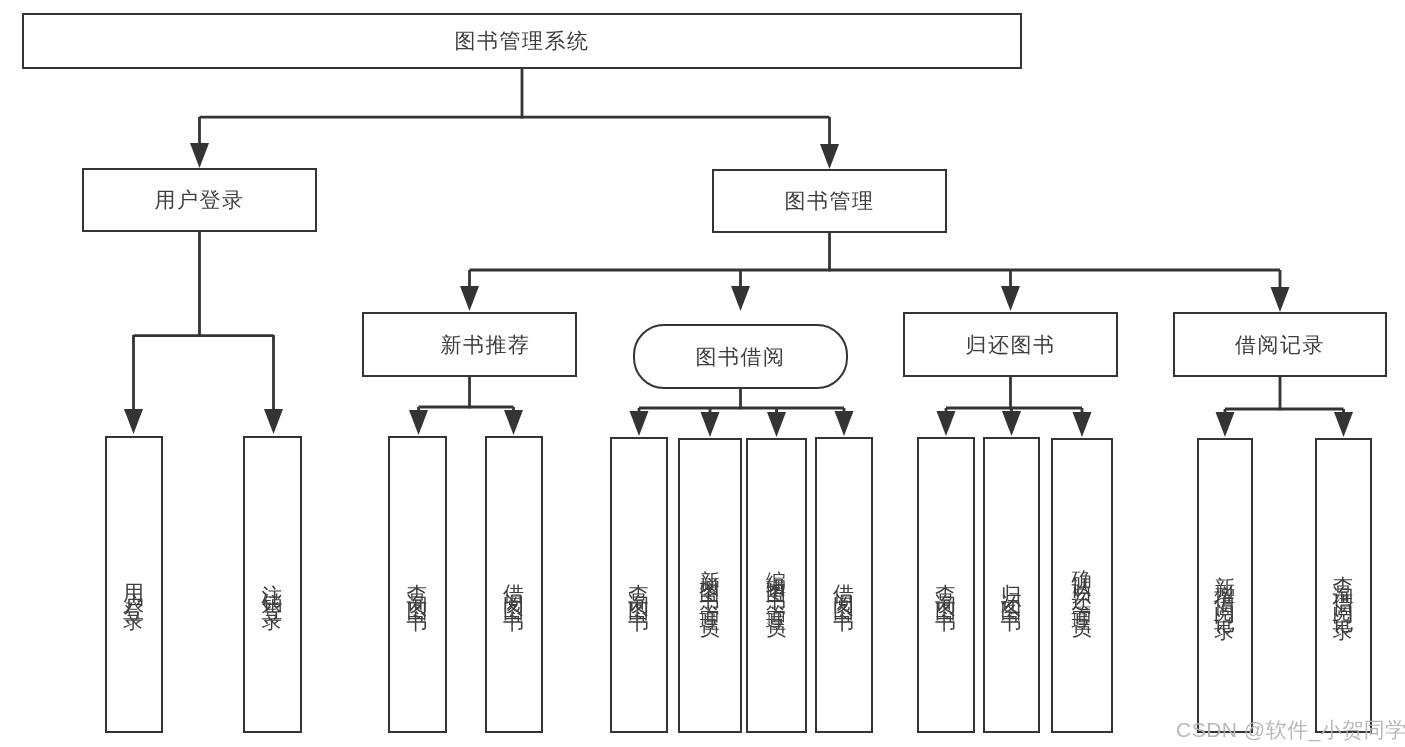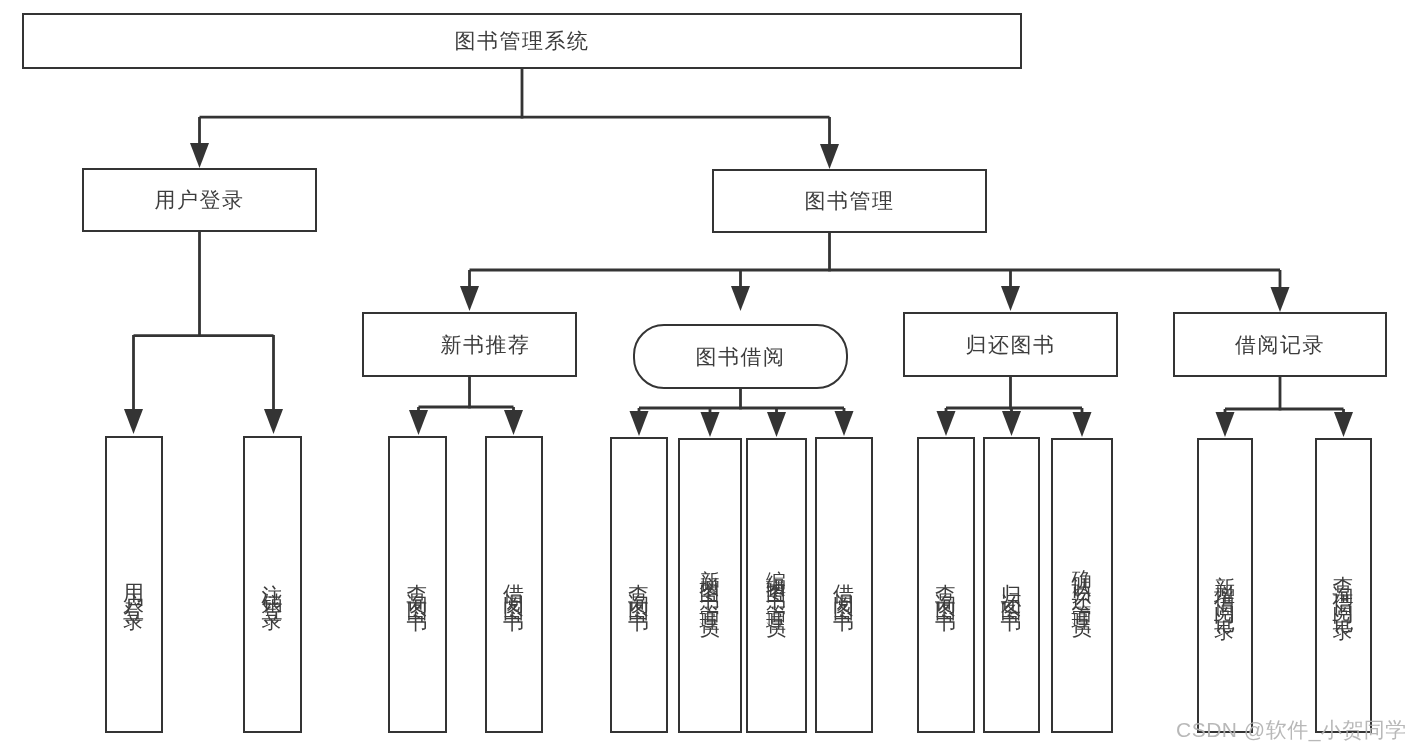--- a/index.html
+++ b/index.html
@@ -118,21 +118,21 @@
     </g>
   </svg>
 
   <div class="node" style="left:22px;top:13px;width:1000px;height:56px;text-align:right;">
     <span>图书管理系统</span>
   </div>
 
   <div class="node" style="left:82px;top:168px;width:235px;height:64px;">
     <span>用户登录</span>
   </div>
-  <div class="node" style="left:712px;top:169px;width:275px;height:64px;justify-content:center;">
+  <div class="node" style="left:712px;top:169px;width:235px;height:64px;justify-content:center;">
     <span>图书管理</span>
   </div>
 
   <div class="node" style="left:362px;top:312px;width:215px;height:65px;padding-left:32px;">
     <span>新书推荐</span>
   </div>
   <div class="node" style="left:633px;top:324px;width:215px;height:65px;border-radius:31px;">
     <span>图书借阅</span>
   </div>
   <div class="node" style="left:903px;top:312px;width:215px;height:65px;">

